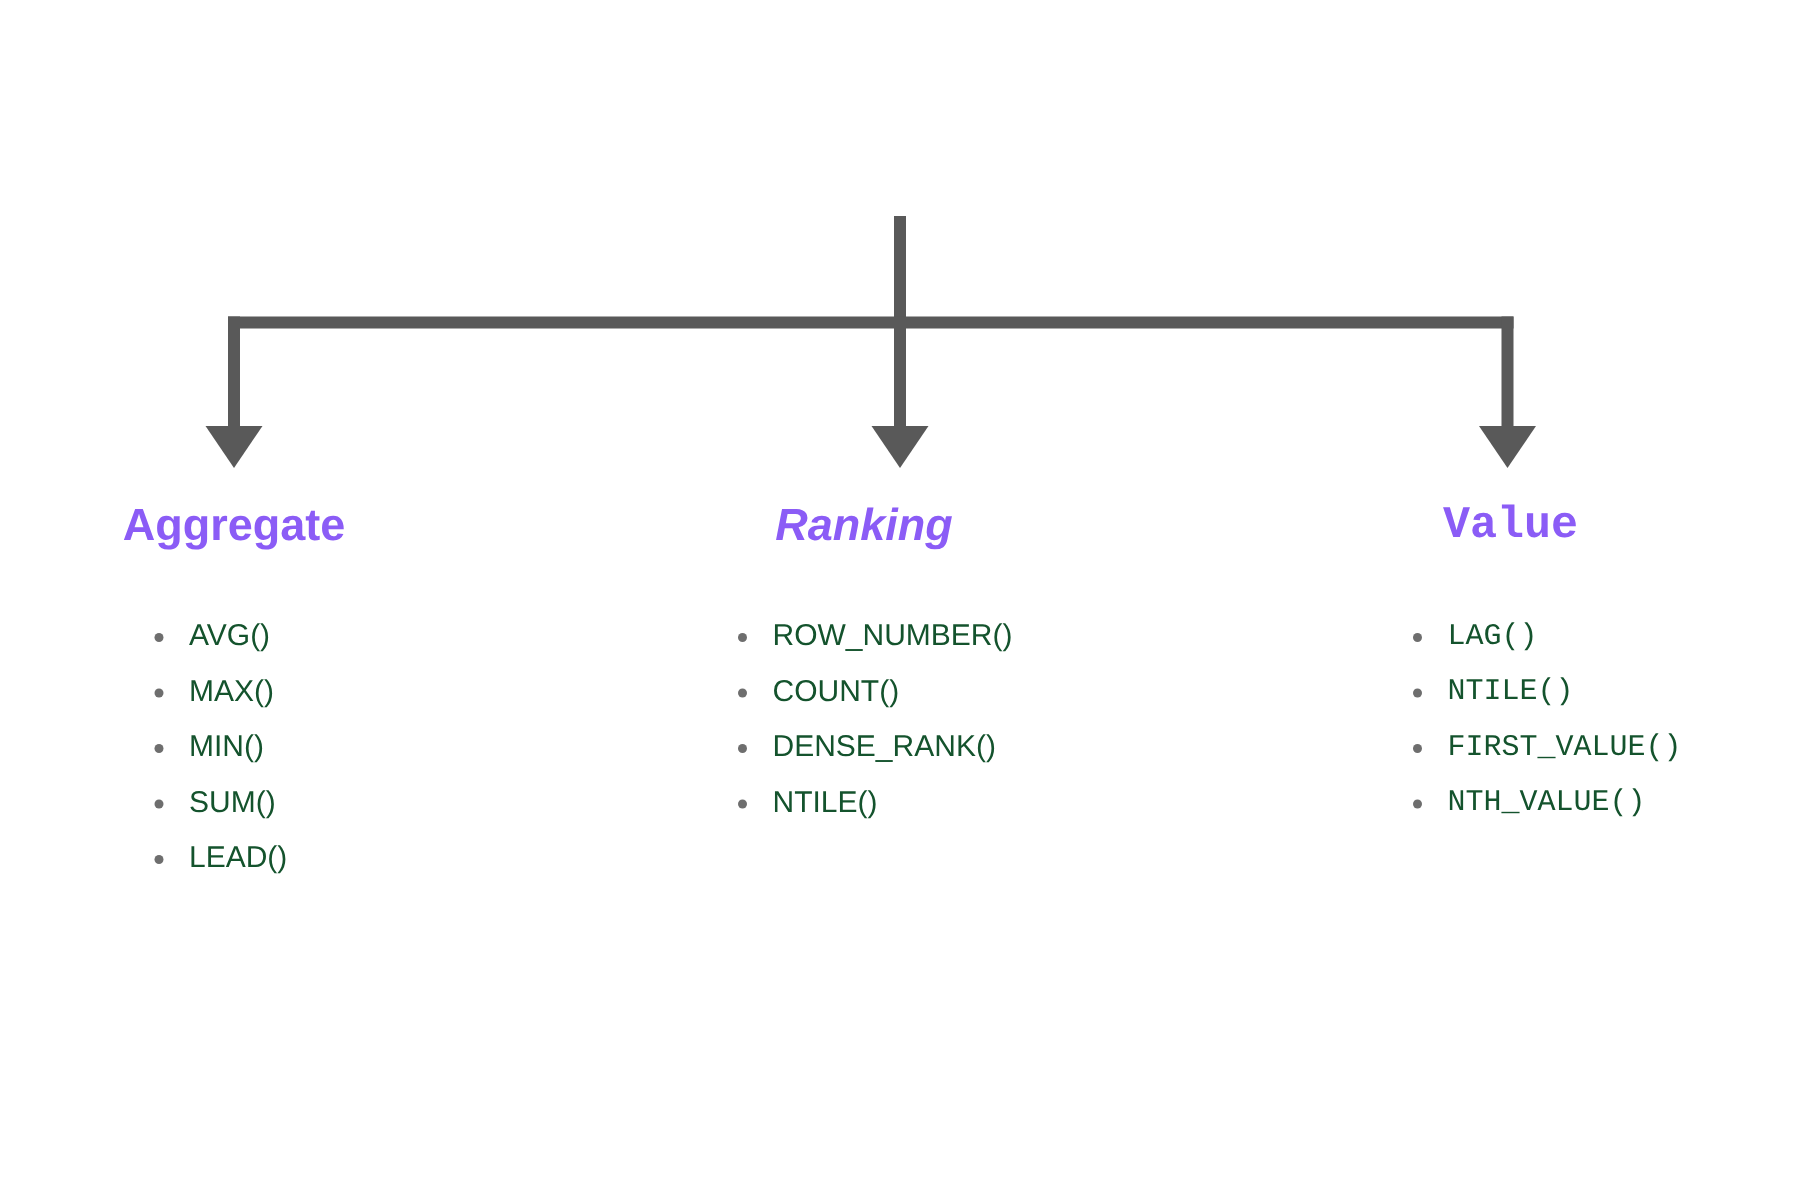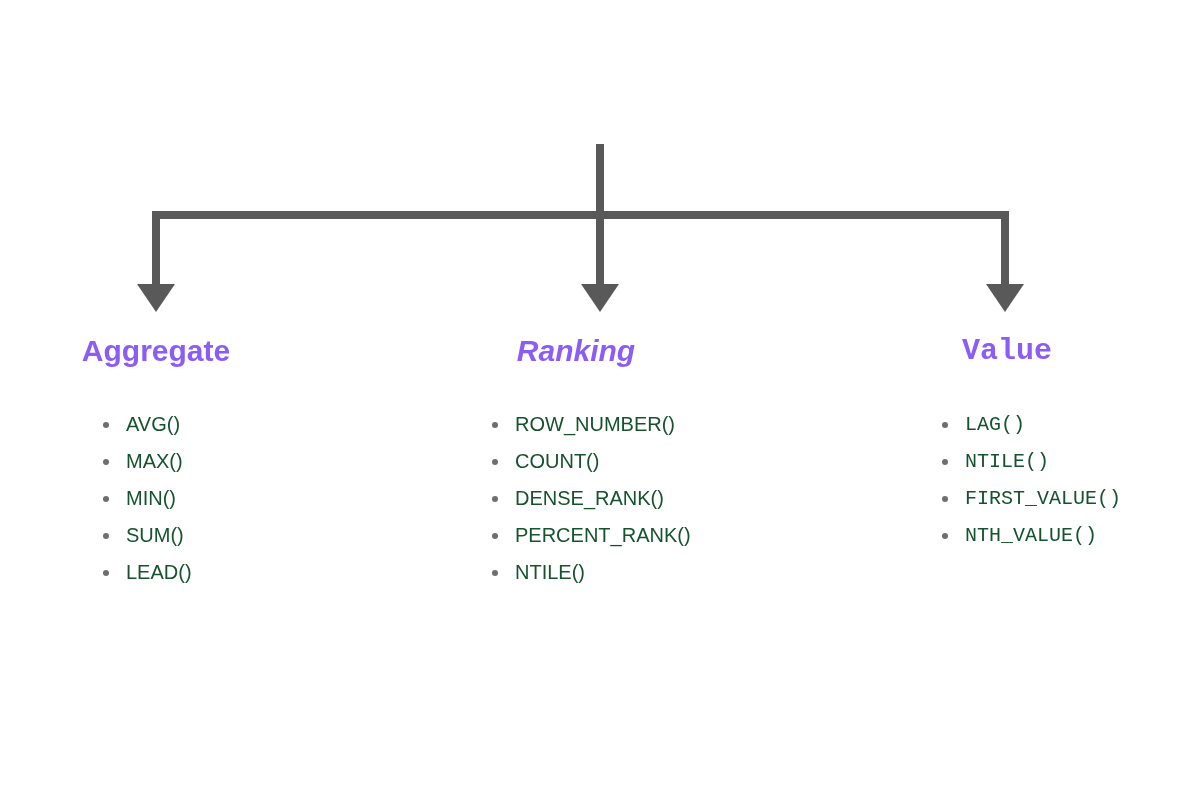--- a/index.html
+++ b/index.html
@@ -125,21 +125,20 @@
       <li>LEAD()</li>
     </ul>
   </div>
 
   <div class="branch" id="branch-ranking">
     <div class="branch-heading">Ranking</div>
     <ul class="branch-list">
       <li>ROW_NUMBER()</li>
       <li>COUNT()</li>
       <li>DENSE_RANK()</li>
-      <li>PERCENT_RANK()</li>
       <li>NTILE()</li>
     </ul>
   </div>
 
   <div class="branch" id="branch-value">
     <div class="branch-heading">Value</div>
     <ul class="branch-list">
       <li>LAG()</li>
       <li>NTILE()</li>
       <li>FIRST_VALUE()</li>

